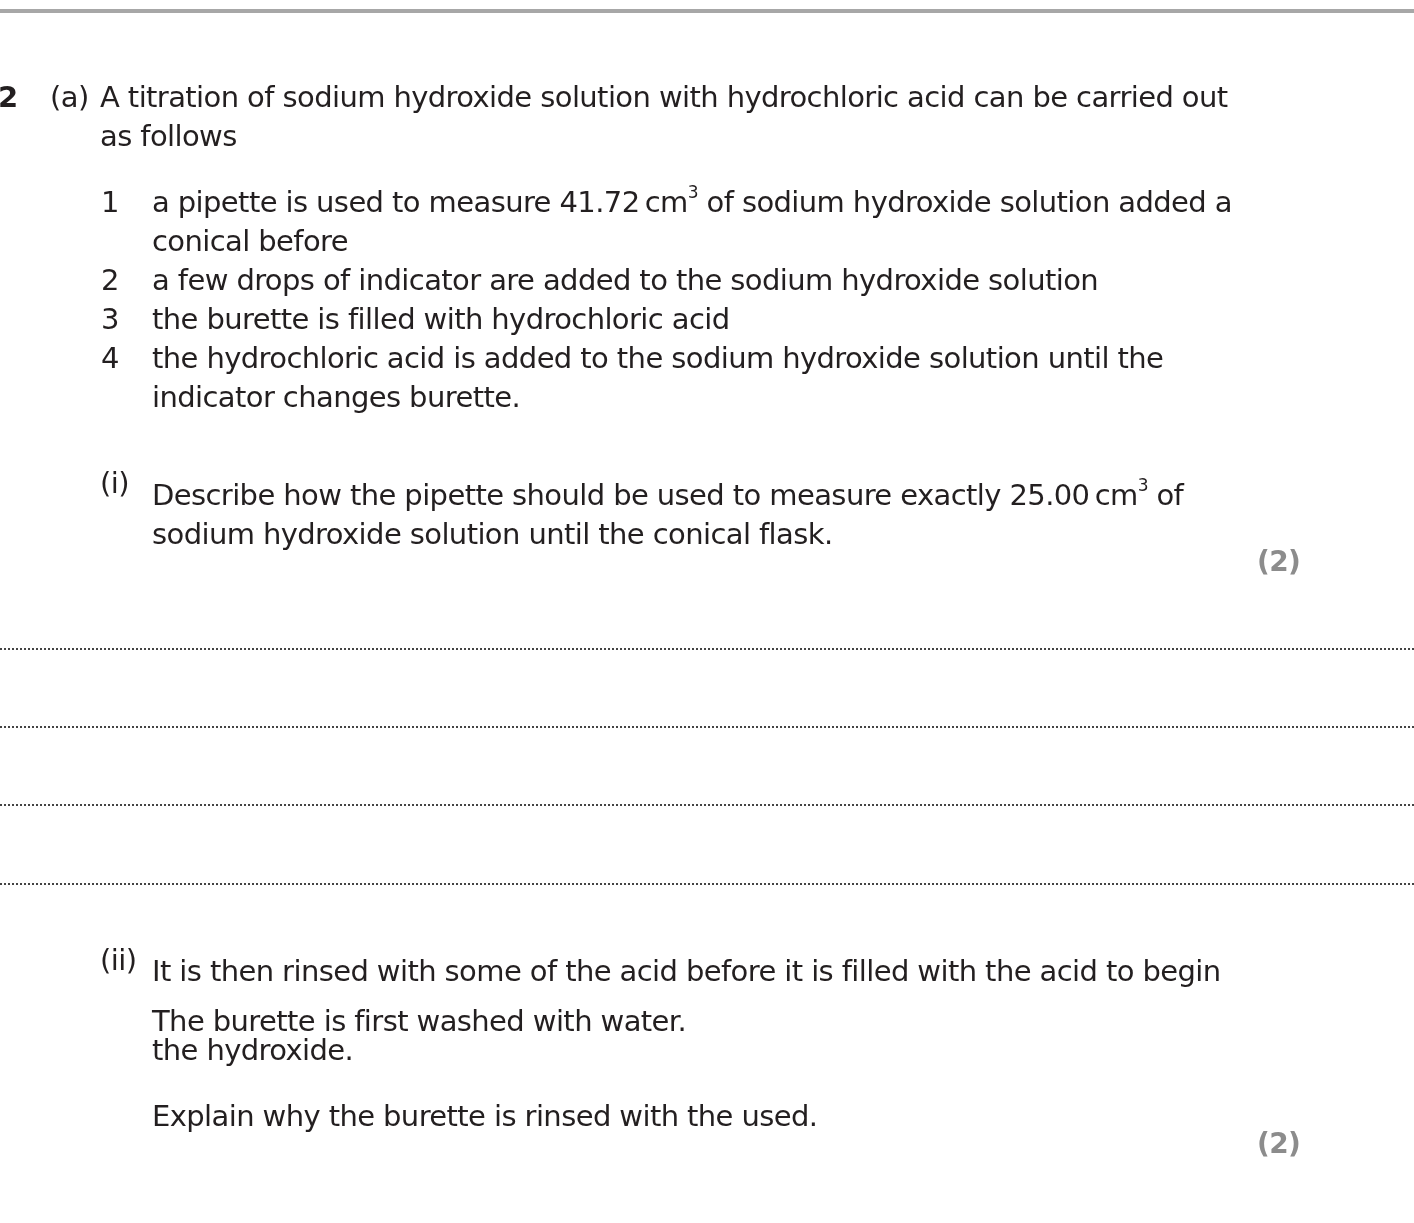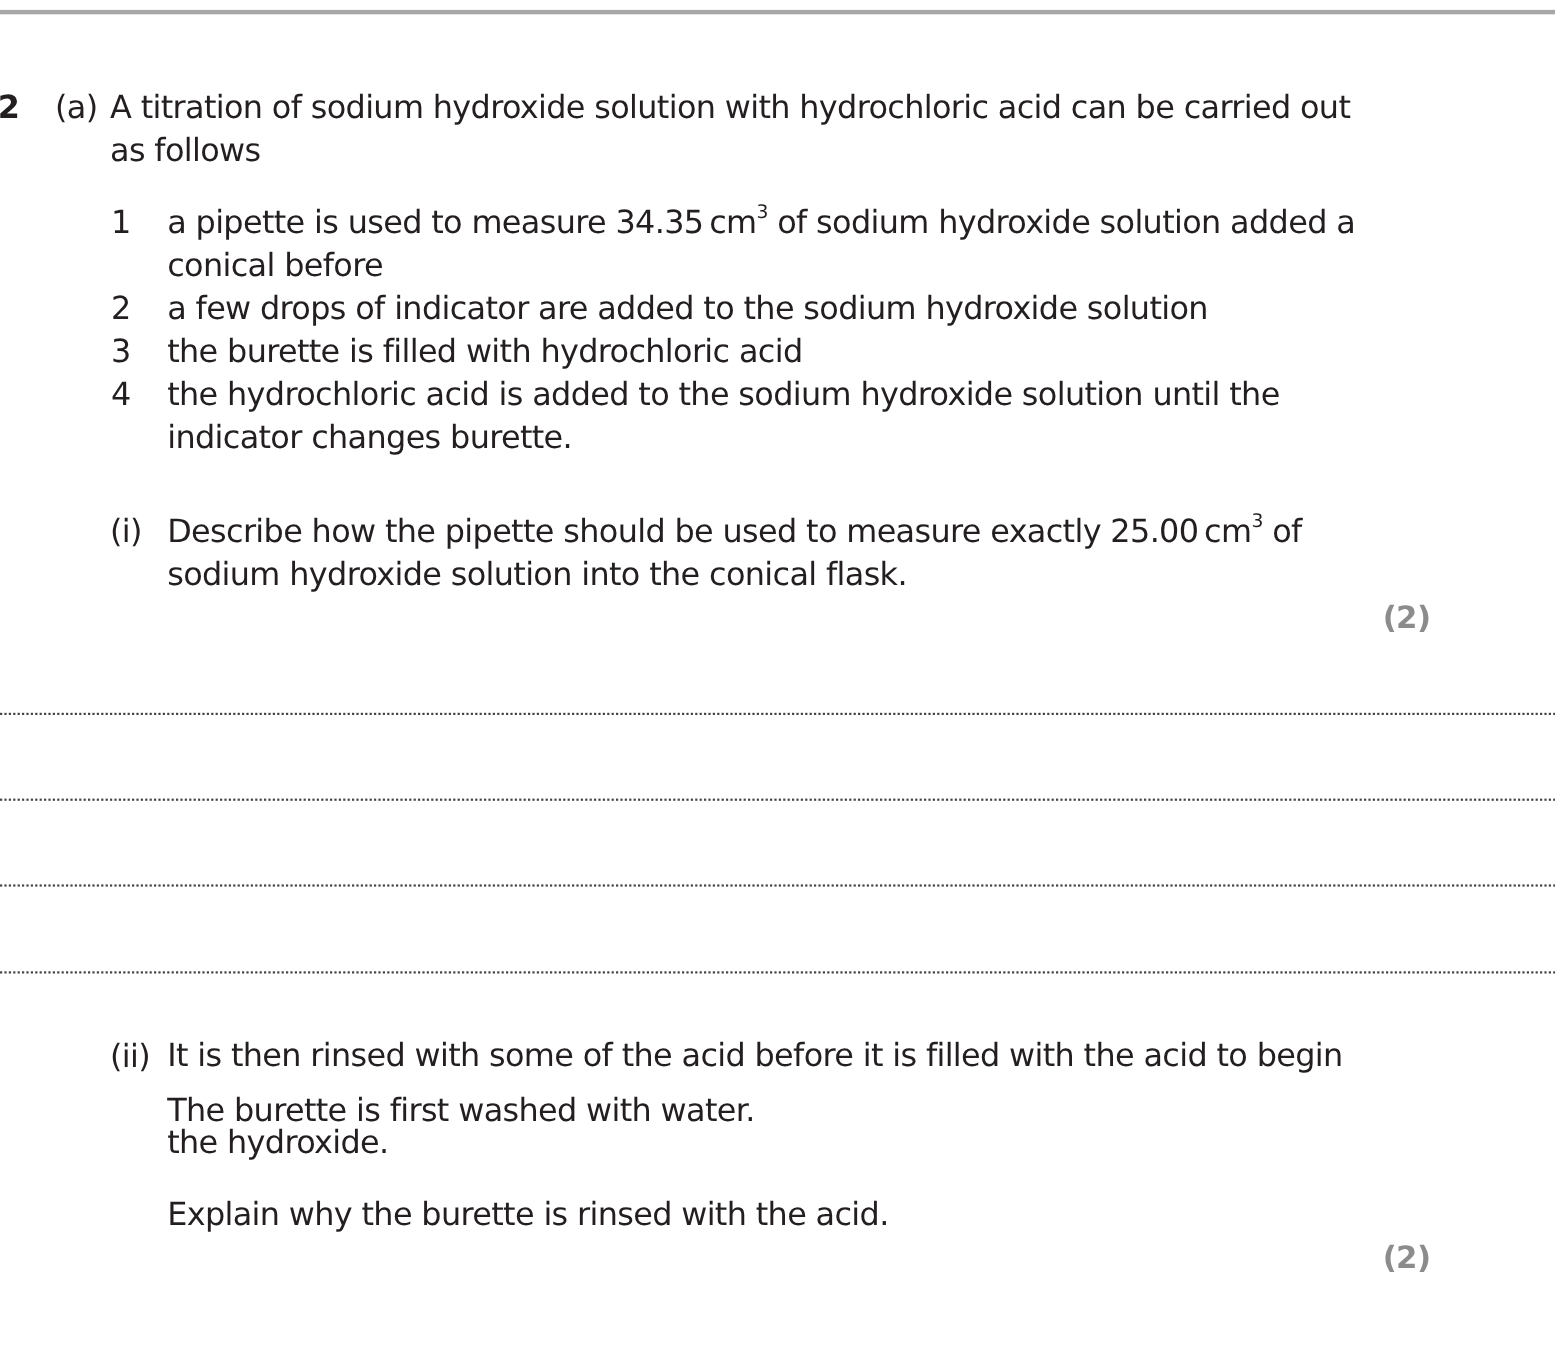--- a/index.html
+++ b/index.html
@@ -47,20 +47,21 @@
     left: 101px;
   }
   .step-text {
     left: 152px;
   }
   .sub-label {
     left: 100px;
   }
   .sub-text {
     left: 152px;
+    margin-top: 12px;
   }
   sup {
     font-size: 17px;
     line-height: 0;
     position: relative;
     top: -3px;
     vertical-align: super;
   }
   .marks {
     color: #8c8c8c;
@@ -80,41 +81,41 @@
 <body>
 
 <div class="top-rule"></div>
 
 <div class="abs qnum">2</div>
 <div class="abs part-label">(a)</div>
 <div class="abs stem">A titration of sodium hydroxide solution with hydrochloric acid can be carried out</div>
 <div class="abs stem" style="top:117px">as follows</div>
 
 <div class="abs step-num" style="top:183px">1</div>
-<div class="abs step-text" style="top:183px"><span>a pipette is used to measure 34.35 cm</span><sup>3</sup><span> of sodium hydroxide solution added a</span></div>
+<div class="abs step-text" style="top:183px"><span>a pipette is used to measure 41.72 cm</span><sup>3</sup><span> of sodium hydroxide solution added a</span></div>
 <div class="abs step-text" style="top:222px">conical before</div>
 
 <div class="abs step-num" style="top:261px">2</div>
 <div class="abs step-text" style="top:261px">a few drops of indicator are added to the sodium hydroxide solution</div>
 
 <div class="abs step-num" style="top:300px">3</div>
 <div class="abs step-text" style="top:300px">the burette is filled with hydrochloric acid</div>
 
 <div class="abs step-num" style="top:339px">4</div>
 <div class="abs step-text" style="top:339px">the hydrochloric acid is added to the sodium hydroxide solution until the</div>
 <div class="abs step-text" style="top:378px">indicator changes burette.</div>
 
 <div class="abs sub-label" style="top:464px">(i)</div>
 <div class="abs sub-text" style="top:464px"><span>Describe how the pipette should be used to measure exactly 25.00 cm</span><sup>3</sup><span> of</span></div>
-<div class="abs sub-text" style="top:503px">sodium hydroxide solution into the conical flask.</div>
+<div class="abs sub-text" style="top:503px">sodium hydroxide solution until the conical flask.</div>
 <div class="abs marks" style="top:542px">(2)</div>
 
 <div class="answer-line" style="top:648px"></div>
 <div class="answer-line" style="top:726px"></div>
 <div class="answer-line" style="top:804px"></div>
 <div class="answer-line" style="top:883px"></div>
 
 <div class="abs sub-label" style="top:941px">(ii)</div>
 <div class="abs sub-text" style="top:990px">The burette is first washed with water.</div>
 <div class="abs sub-text" style="top:940px">It is then rinsed with some of the acid before it is filled with the acid to begin</div>
 <div class="abs sub-text" style="top:1019px">the hydroxide.</div>
-<div class="abs sub-text" style="top:1085px">Explain why the burette is rinsed with the acid.</div>
+<div class="abs sub-text" style="top:1085px">Explain why the burette is rinsed with the used.</div>
 <div class="abs marks" style="top:1124px">(2)</div>
 
 </body></html>

